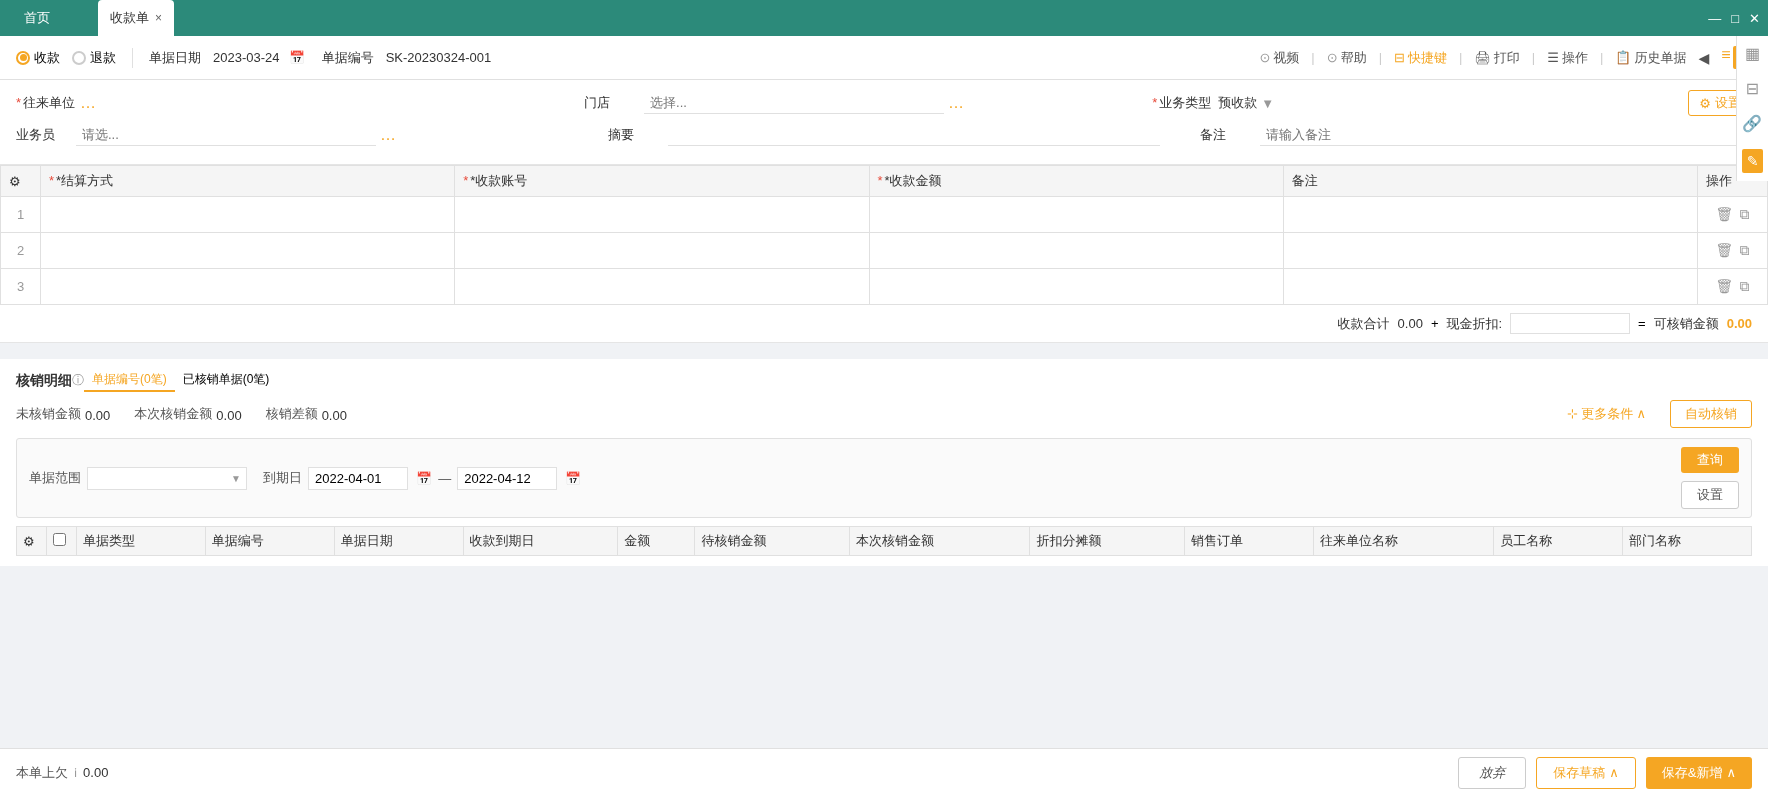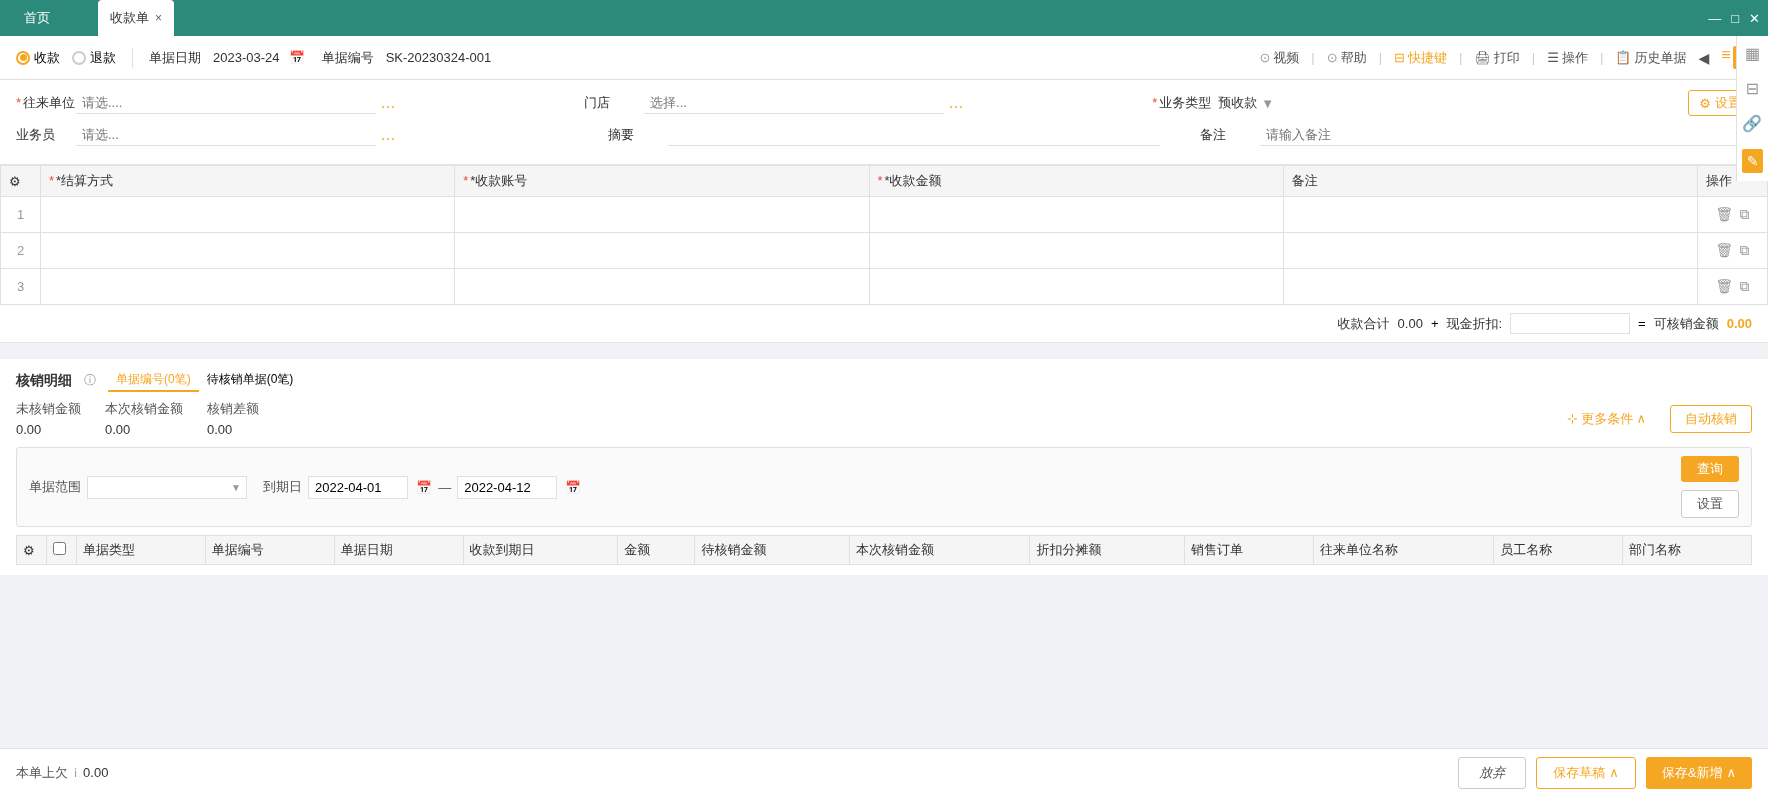--- a/index.html
+++ b/index.html
@@ -153,32 +153,32 @@
       border: 1px solid #e0e0e0; padding: 2px 6px; width: 120px;
       font-size: 13px; outline: none;
     }
 
     
     .writeoff-section {
       background: #fff;
       margin-top: 8px;
       padding: 10px 16px;
     }
-    .writeoff-header { display: flex; align-items: center; gap: 12px; margin-bottom: 8px; }
+    .writeoff-header { display: flex; align-items: center; gap: 0; margin-bottom: 8px; }
     .writeoff-title { font-size: 14px; font-weight: bold; color: #333; }
     .writeoff-tabs { display: flex; gap: 0; }
     .writeoff-tab {
       padding: 2px 8px; cursor: pointer; font-size: 12px;
       border-bottom: 2px solid transparent;
     }
     .writeoff-tab.active { color: #f5a623; border-bottom-color: #f5a623; }
     .info-icon { color: #999; cursor: pointer; font-size: 12px; }
 
     .writeoff-stats { display: flex; gap: 24px; align-items: center; margin-bottom: 10px; }
-    .stat-item { display: flex; gap: 4px; align-items: flex-start; flex-direction: column; }
+    .stat-item { display: flex; gap: 4px; align-items: flex-end; }
     .stat-label { color: #555; }
     .stat-val { color: #333; font-weight: 500; }
     .more-conditions { color: #f5a623; cursor: pointer; font-size: 12px; }
     .btn-auto-writeoff {
       background: #fff; color: #f5a623; border: 1px solid #f5a623;
       padding: 4px 14px; border-radius: 3px; cursor: pointer; font-size: 13px;
     }
 
     
     .filter-form-row {
@@ -352,21 +352,20 @@
   </div>
 </div>
 
 <div class="scroll-area">
 
   <div class="form-area">
 
     <div class="form-row">
       <div class="form-group" style="flex:2">
         <span class="form-label required">往来单位</span>
-        <input class="form-input" type="text" placeholder="请选...." style="">
         <span class="form-dots">…</span>
       </div>
       <div class="form-sep"></div>
       <div class="form-group" style="flex:2">
         <span class="form-label">门店</span>
         <input class="form-input" type="text" placeholder="选择..." style="">
         <span class="form-dots">…</span>
       </div>
       <div class="form-sep"></div>
       <div class="form-group" style="flex:2">
@@ -468,21 +467,21 @@
 
   <div class="section-divider"></div>
 
   <div class="writeoff-section">
 
     <div class="writeoff-header">
       <span class="writeoff-title">核销明细</span>
       <span class="info-icon">ⓘ</span>
       <div class="writeoff-tabs">
         <div class="writeoff-tab active">单据编号(0笔)</div>
-        <div class="writeoff-tab">待核销单据(0笔)</div>
+        <div class="writeoff-tab">已核销单据(0笔)</div>
       </div>
     </div>
 
     <div class="writeoff-stats">
       <div class="stat-item">
         <span class="stat-label">未核销金额</span>
         <span class="stat-val">0.00</span>
       </div>
       <div class="stat-item">
         <span class="stat-label">本次核销金额</span>

